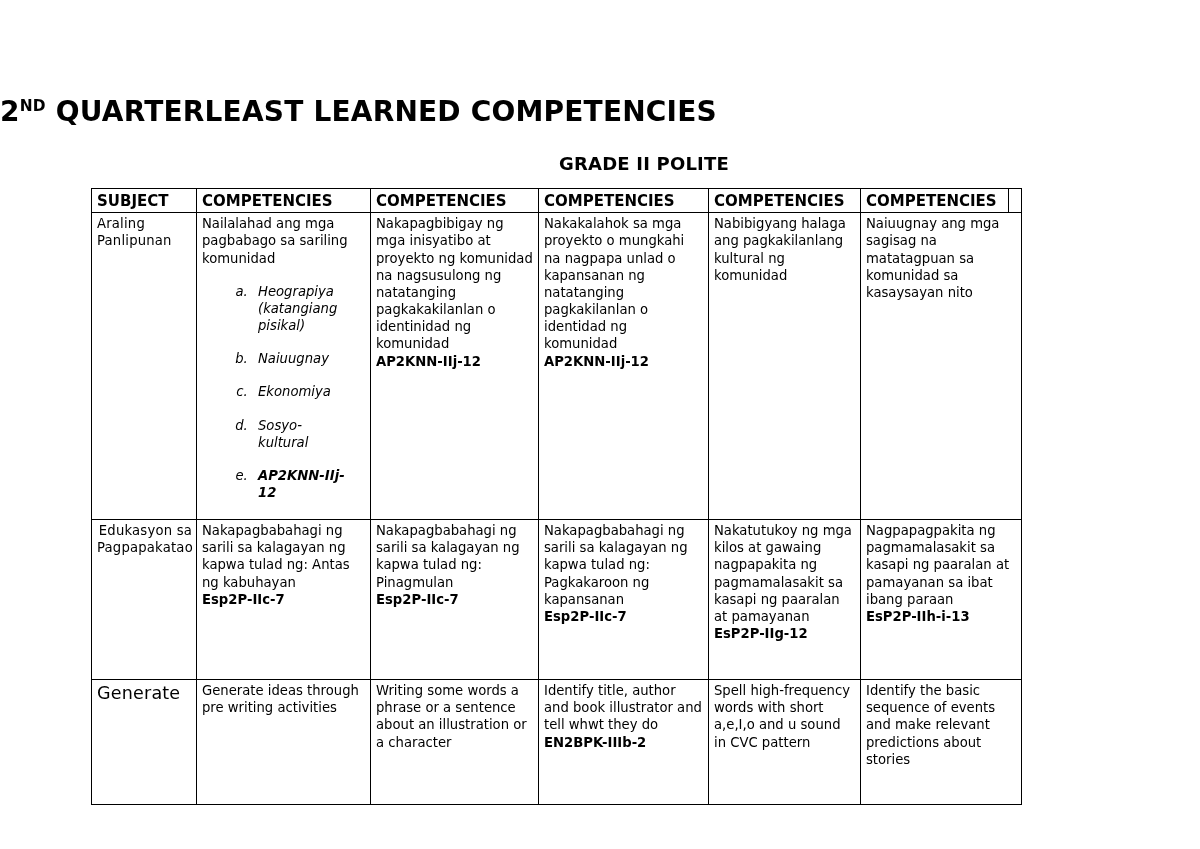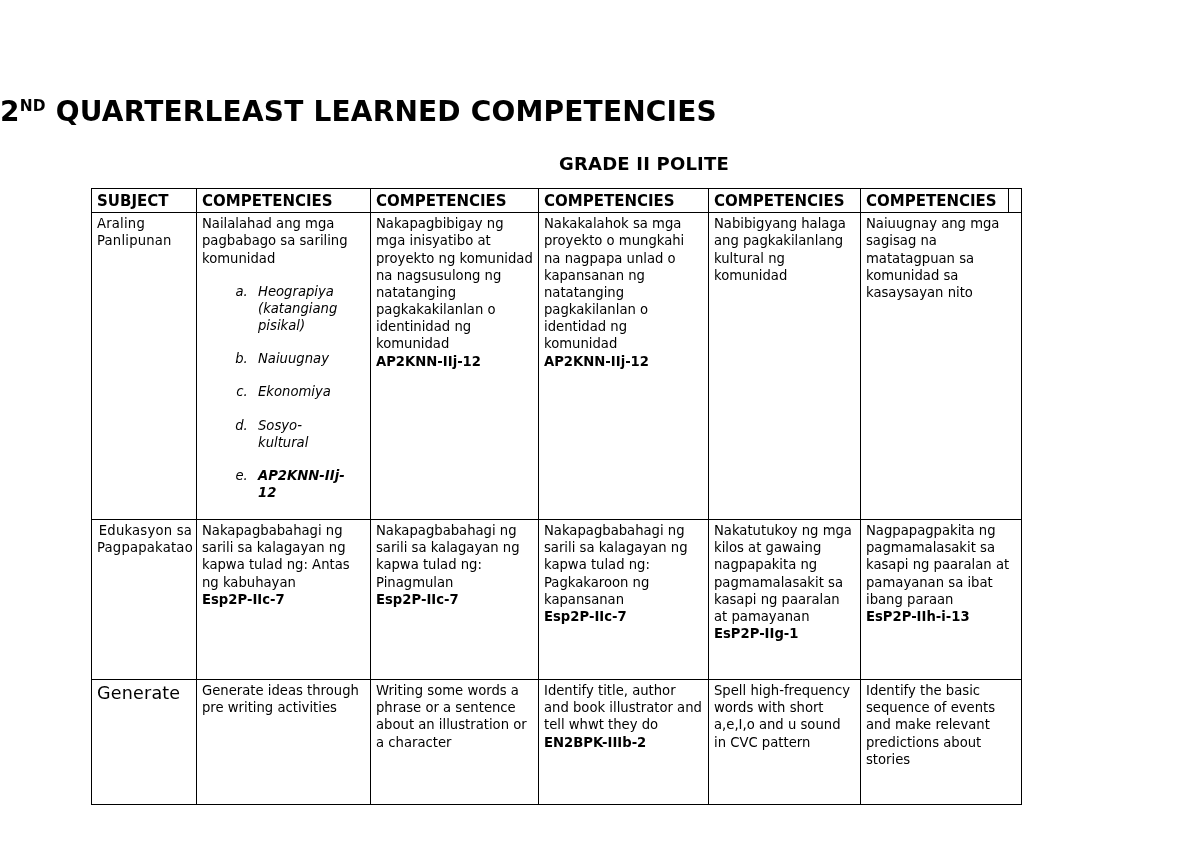--- a/index.html
+++ b/index.html
@@ -199,21 +199,21 @@
           <td>
             <span class="ln">Nakapagbabahagi ng sarili sa kalagayan ng kapwa tulad ng: Pinagmulan</span>
             <span class="ln code">Esp2P-IIc-7</span>
           </td>
           <td>
             <span class="ln">Nakapagbabahagi ng sarili sa kalagayan ng kapwa tulad ng: Pagkakaroon ng kapansanan</span>
             <span class="ln code">Esp2P-IIc-7</span>
           </td>
           <td>
             <span class="ln">Nakatutukoy ng mga kilos at gawaing nagpapakita ng pagmamalasakit sa kasapi ng paaralan at pamayanan</span>
-            <span class="ln code">EsP2P-IIg-1</span>
+            <span class="ln code">EsP2P-IIg-12</span>
           </td>
           <td colspan="2">
             <span class="ln">Nagpapagpakita ng pagmamalasakit sa kasapi ng paaralan at pamayanan sa ibat ibang paraan</span>
             <span class="ln code">EsP2P-IIh-i-13</span>
           </td>
         </tr>
 
         <tr class="r3">
           <td class="subj big">Generate</td>
           <td>

